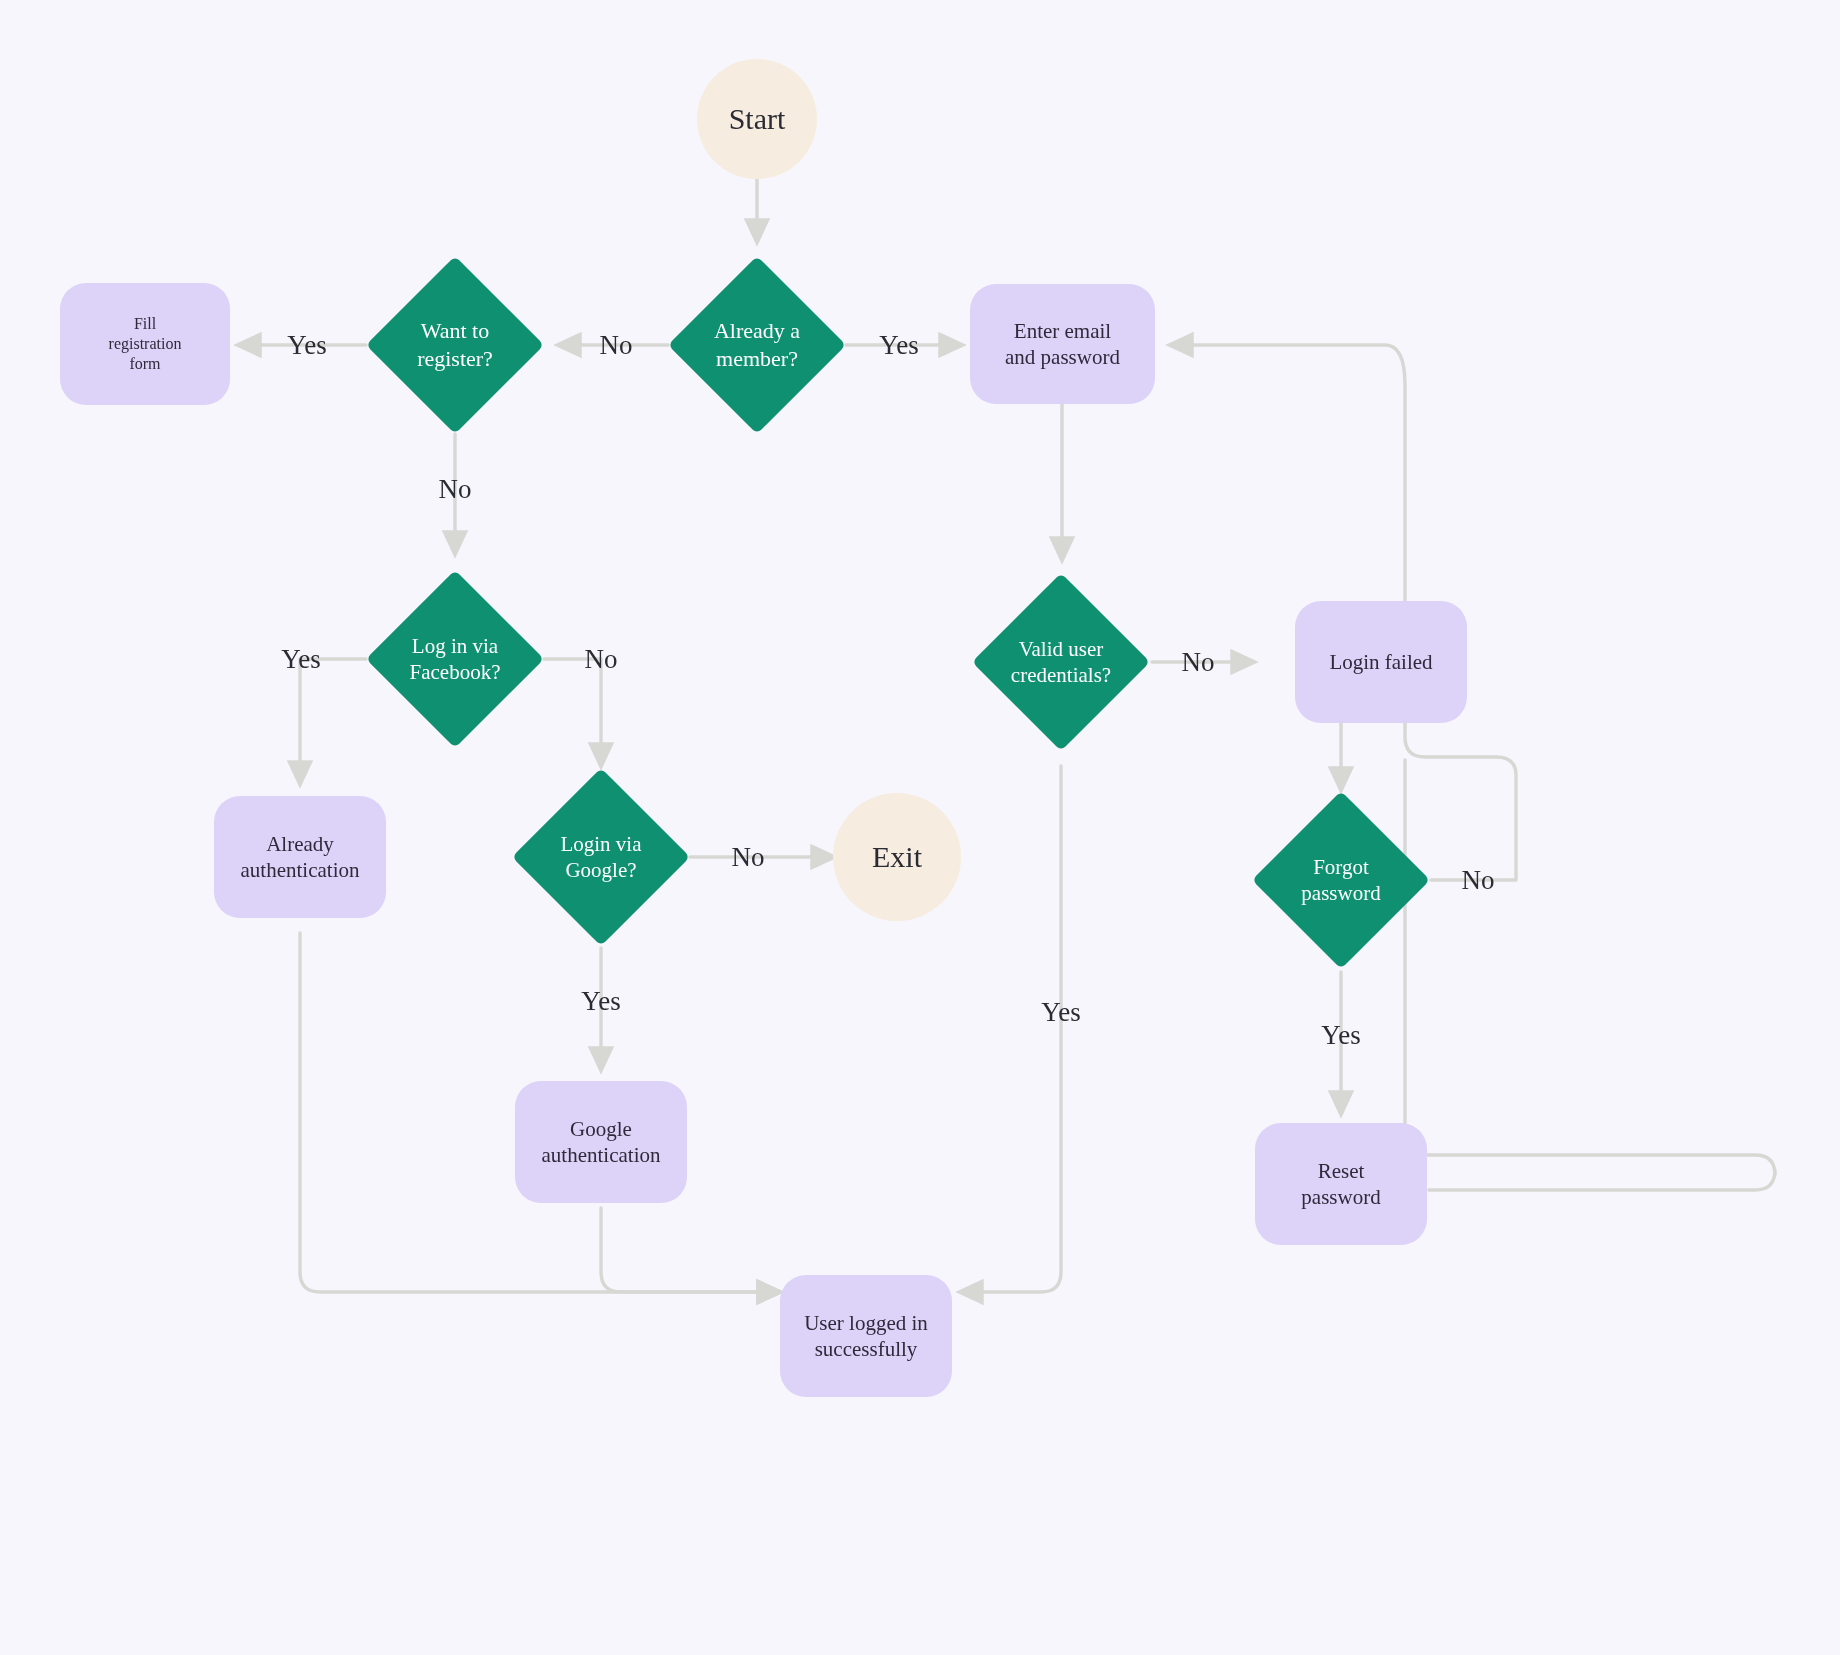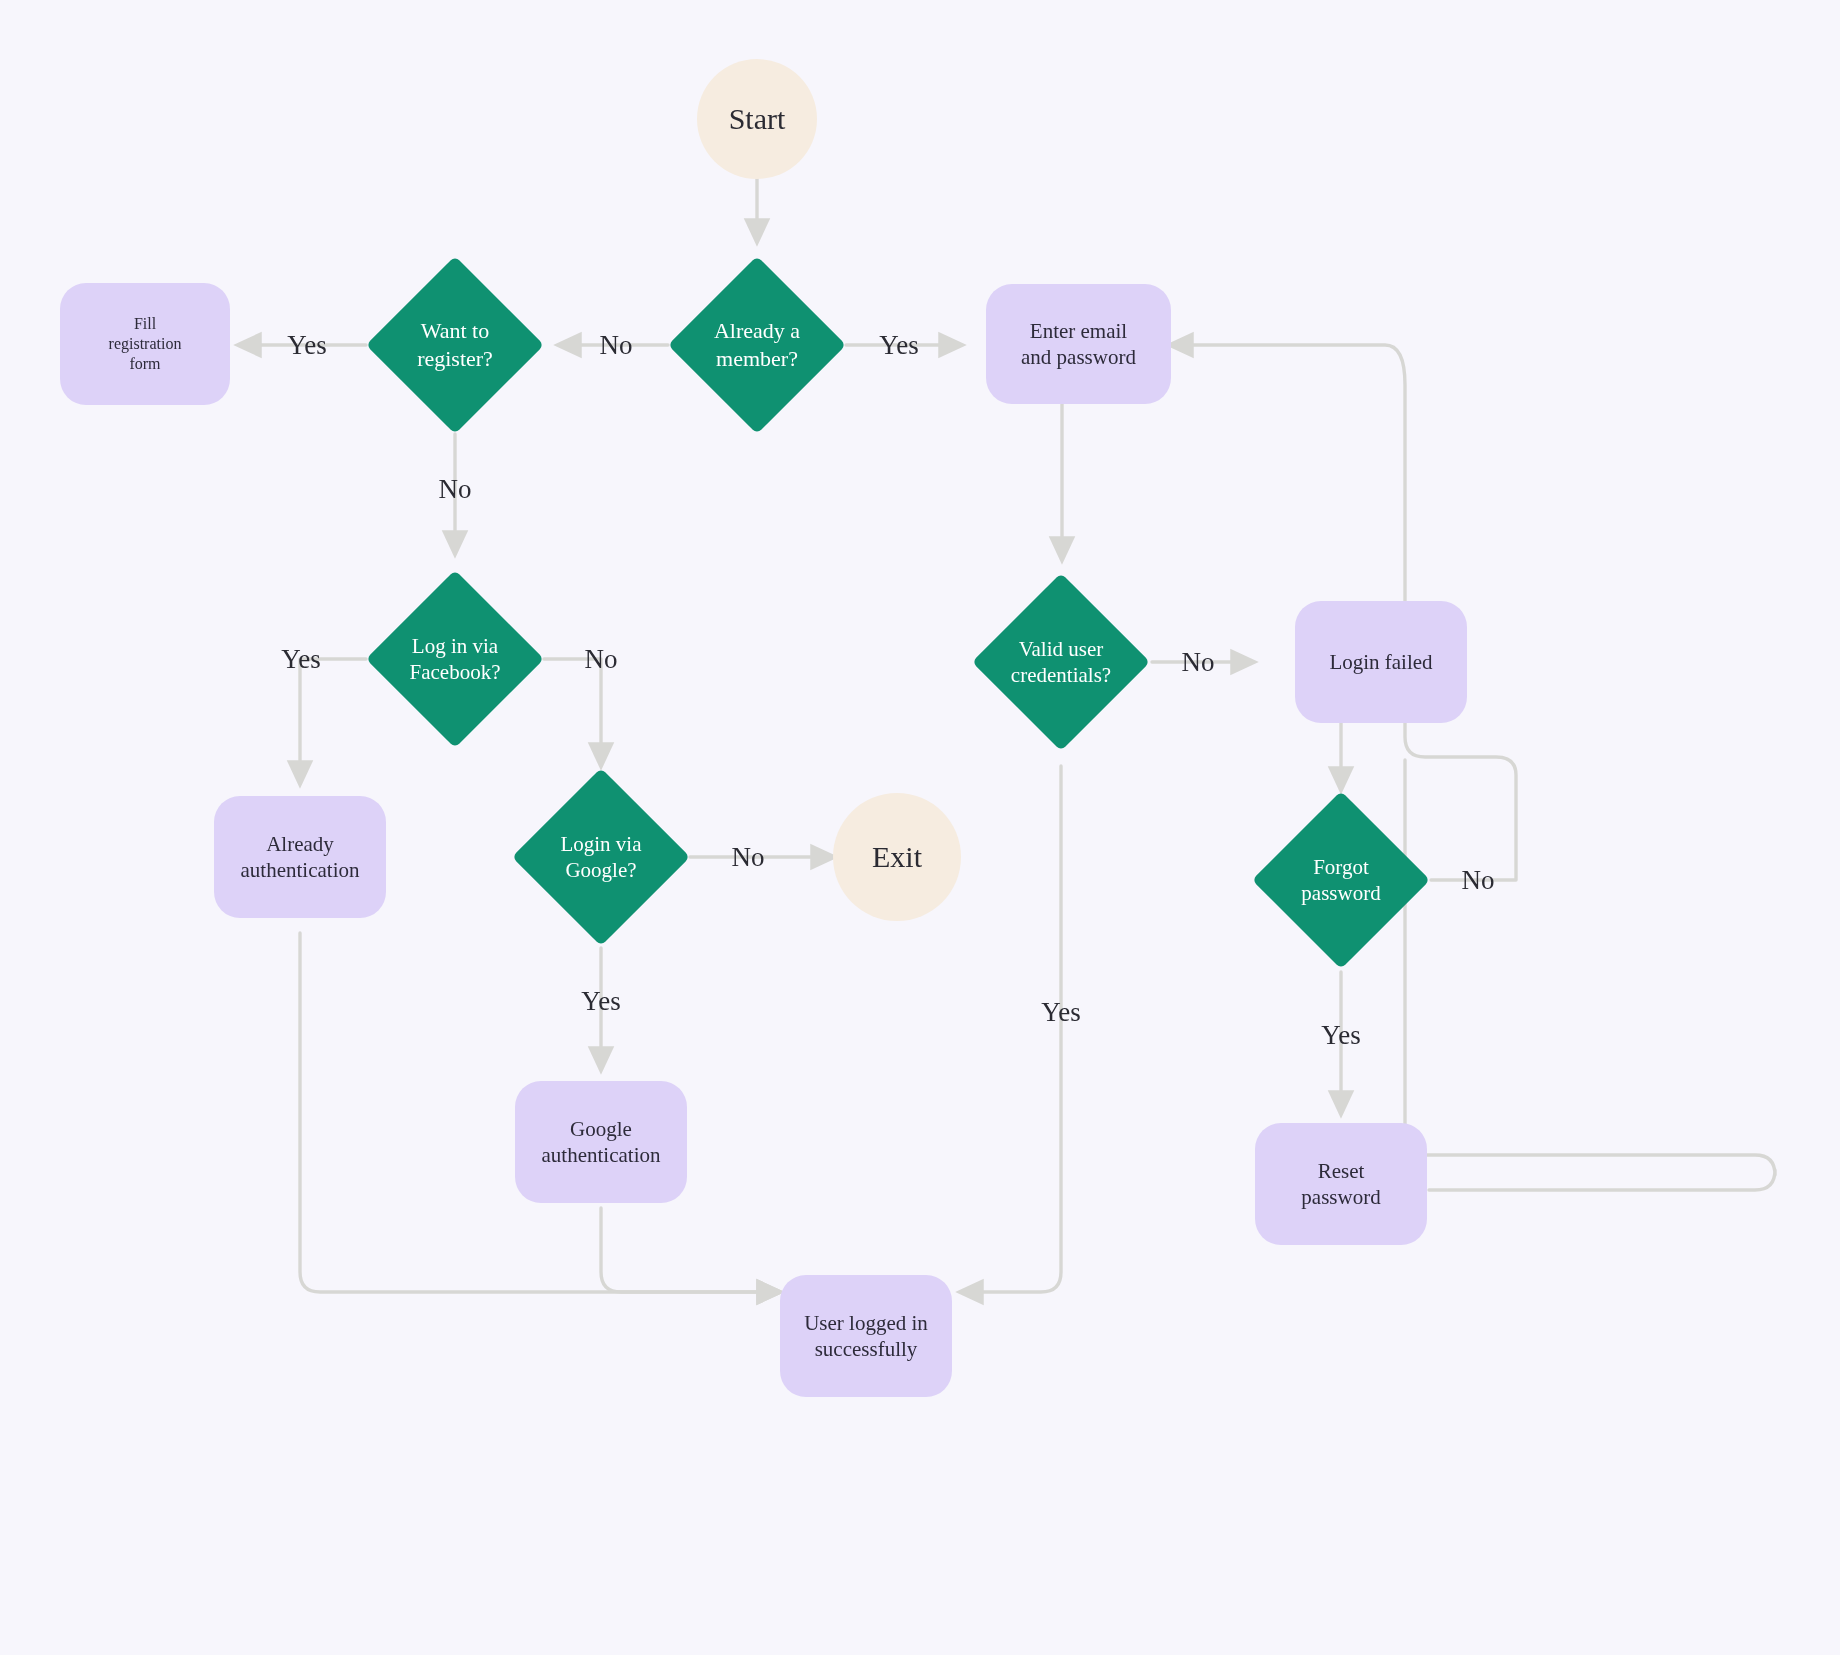--- a/index.html
+++ b/index.html
@@ -108,21 +108,21 @@
     <span class="lbl">Want to
 register?</span>
   </div>
 
   <div class="node n-process" style="left:60px;top:283px;width:170px;height:122px;font-size:16px;">
     <span class="lbl">Fill
 registration
 form</span>
   </div>
 
-  <div class="node n-process" style="left:970px;top:284px;width:185px;height:120px;font-size:21px;margin-left:16px;">
+  <div class="node n-process" style="left:970px;top:284px;width:185px;height:120px;font-size:21px;">
     <span class="lbl">Enter email
 and password</span>
   </div>
 
   <div class="node n-decision" style="left:392px;top:596px;width:126px;height:126px;font-size:21px;">
     <span class="dia"></span>
     <span class="lbl">Log in via
 Facebook?</span>
   </div>
 

